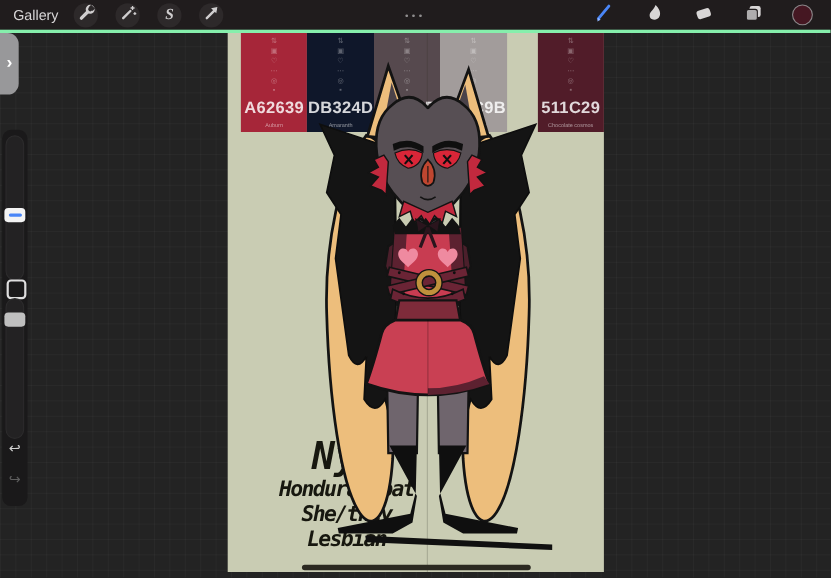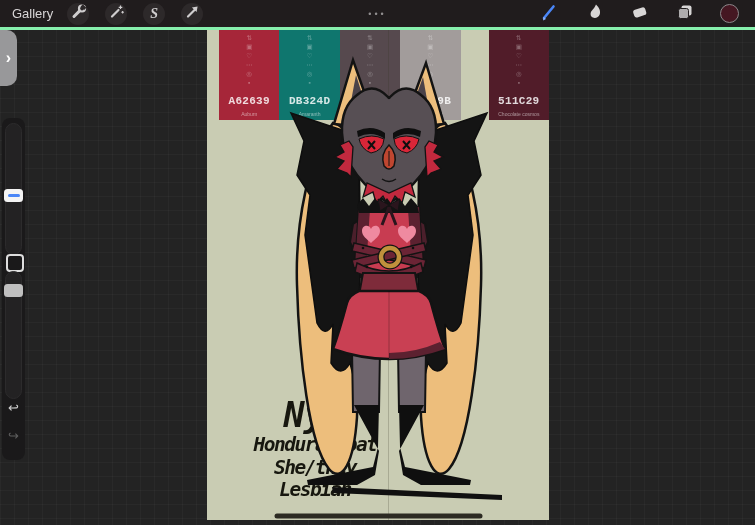--- a/index.html
+++ b/index.html
@@ -41,21 +41,21 @@
     border-radius:4px;background:transparent;box-sizing:content-box;}
   .undo,.redo{position:absolute;width:100%;text-align:center;font-size:13px;}
   .undo{top:282px;color:#d2d2d2;} .redo{top:310px;color:#5e5e5e;}
   
   .canvas{position:absolute;left:207px;top:27px;width:342px;height:493px;z-index:4;}
   .palette{position:absolute;top:0;left:12px;right:0;height:93px;display:flex;z-index:1;}
   .swatch{flex:1;position:relative;}
   .swatch .icons{position:absolute;top:6px;left:0;right:0;text-align:center;font-size:6.5px;
     line-height:9px;color:rgba(255,255,255,.32);white-space:pre-line;}
   .swatch .hex{position:absolute;bottom:13px;width:100%;text-align:center;font-weight:bold;
-    font-size:11px;color:rgba(255,255,255,.83);letter-spacing:.3px;font-family:Liberation Mono, monospace;}
+    font-size:15px;color:rgba(255,255,255,.83);letter-spacing:.3px;}
   .swatch .cname{position:absolute;bottom:3px;width:100%;text-align:center;font-size:5px;
     color:rgba(255,255,255,.5);}
   .guide{position:absolute;left:181px;top:0;width:1px;height:493px;background:rgba(50,50,35,.22);z-index:2;}
   .char-text{position:absolute;left:6px;top:369px;width:204px;text-align:center;z-index:3;
     font-family:"DejaVu Sans Mono",monospace;font-style:italic;font-weight:bold;color:#17170f;}
   .char-name{font-size:35px;line-height:38px;}
   .char-line{font-size:19.5px;line-height:22.5px;letter-spacing:-1.5px;}
   .artwork{position:absolute;left:0;top:0;z-index:4;}
 </style>
 </head>
@@ -152,21 +152,21 @@
     <div class="swatch" style="background-color: rgb(166, 38, 57);">
       <div class="icons">⇅
 ▣
 ♡
 ⋯
 ◎
 ▪</div>
       <div class="hex">A62639</div>
       <div class="cname">Auburn</div>
     </div>
-    <div class="swatch" style="background-color: #0f766e;">
+    <div class="swatch" style="background-color: #0f172a;">
       <div class="icons">⇅
 ▣
 ♡
 ⋯
 ◎
 ▪</div>
       <div class="hex">DB324D</div>
       <div class="cname">Amaranth</div>
     </div>
     <div class="swatch" style="background-color: rgb(86, 73, 78);">

